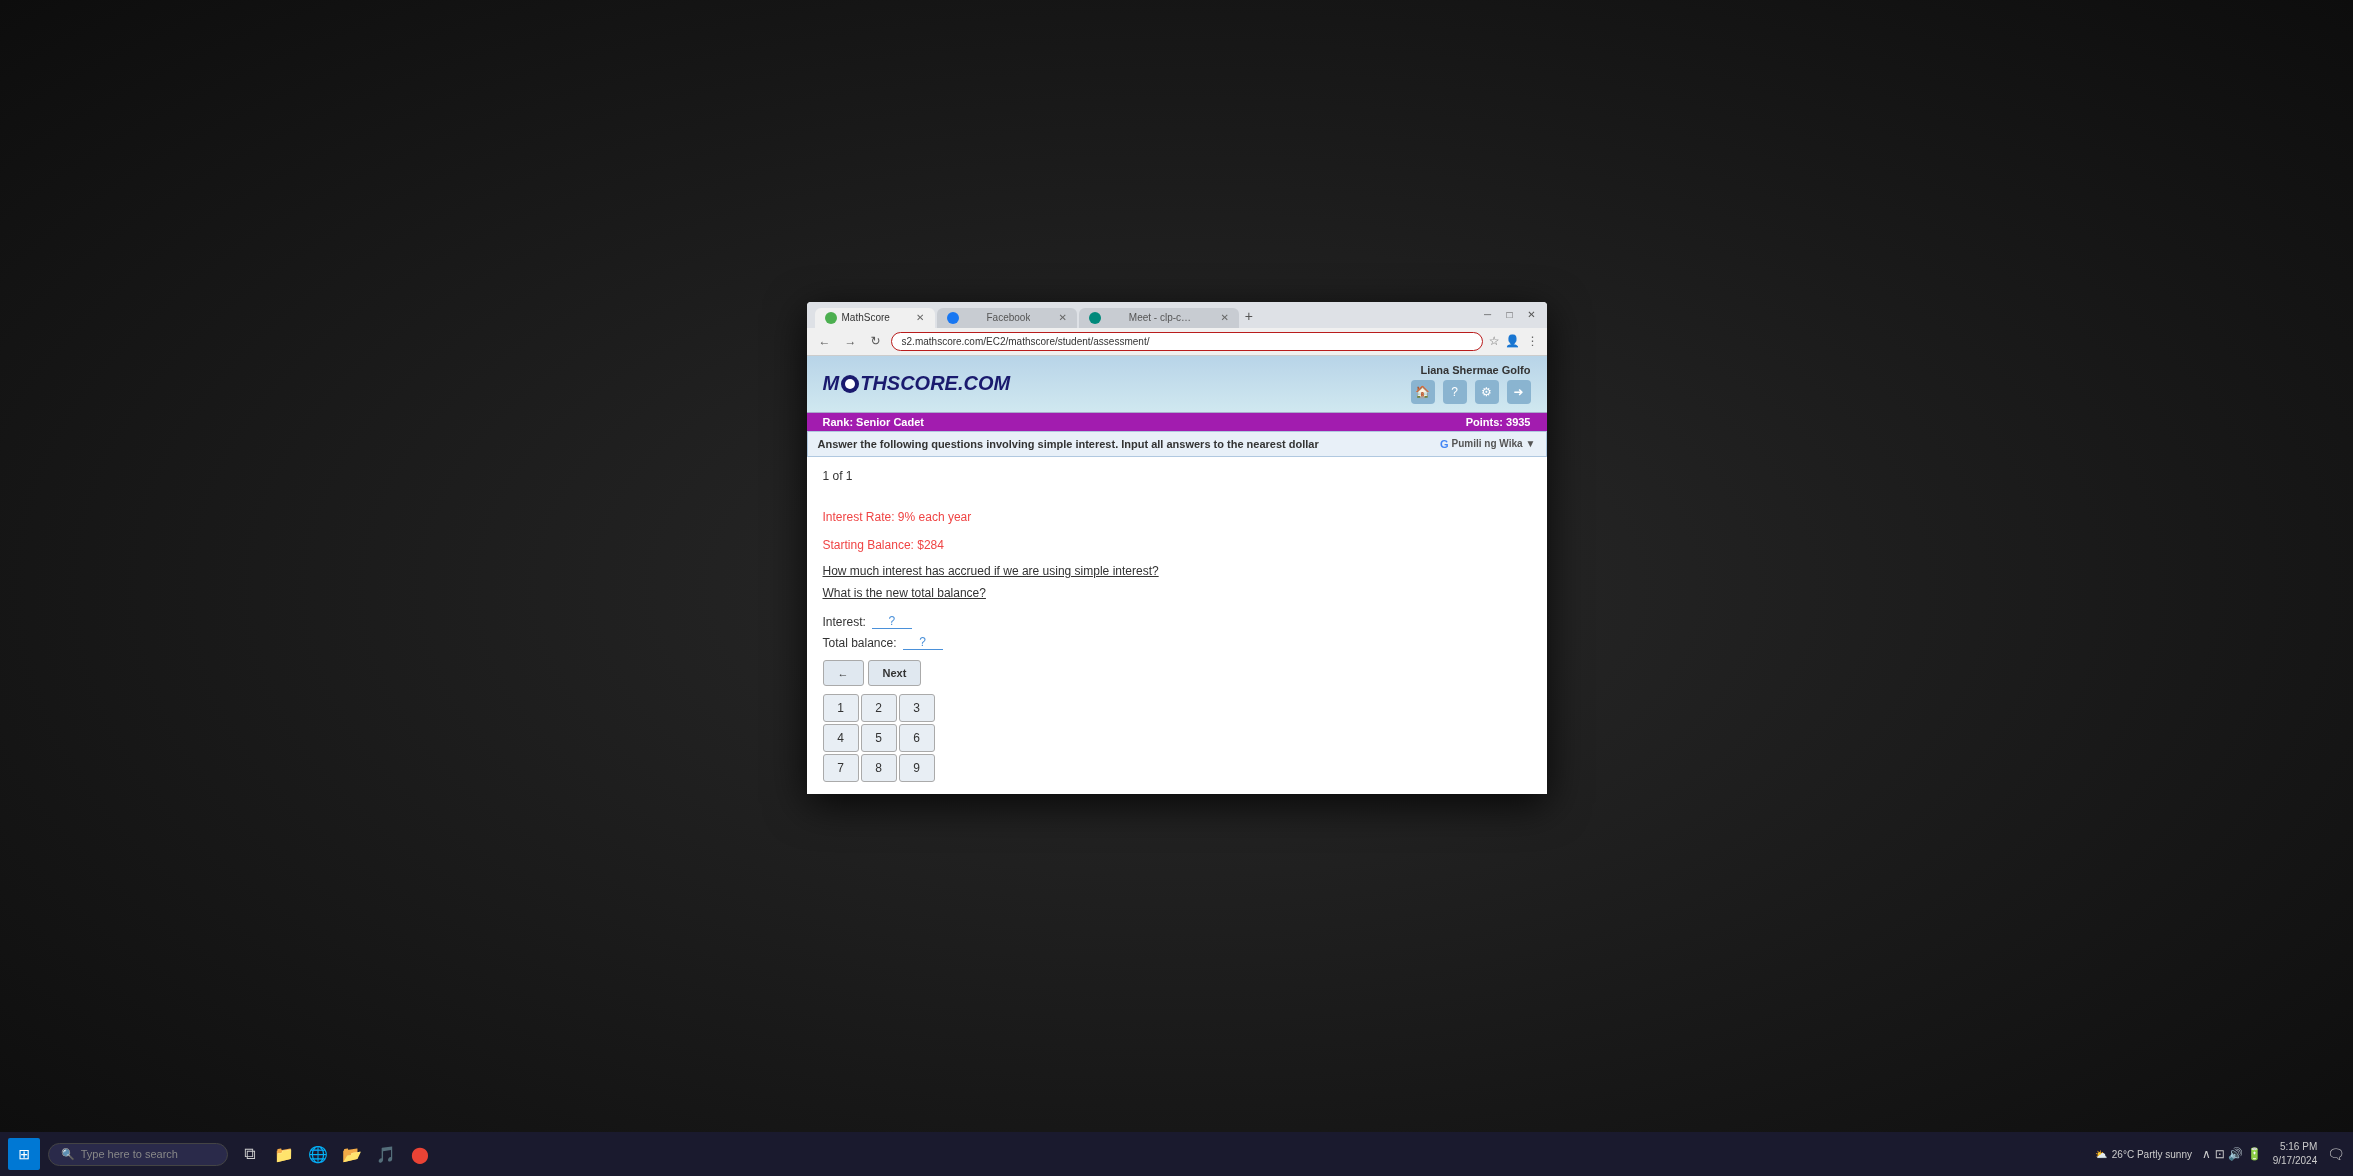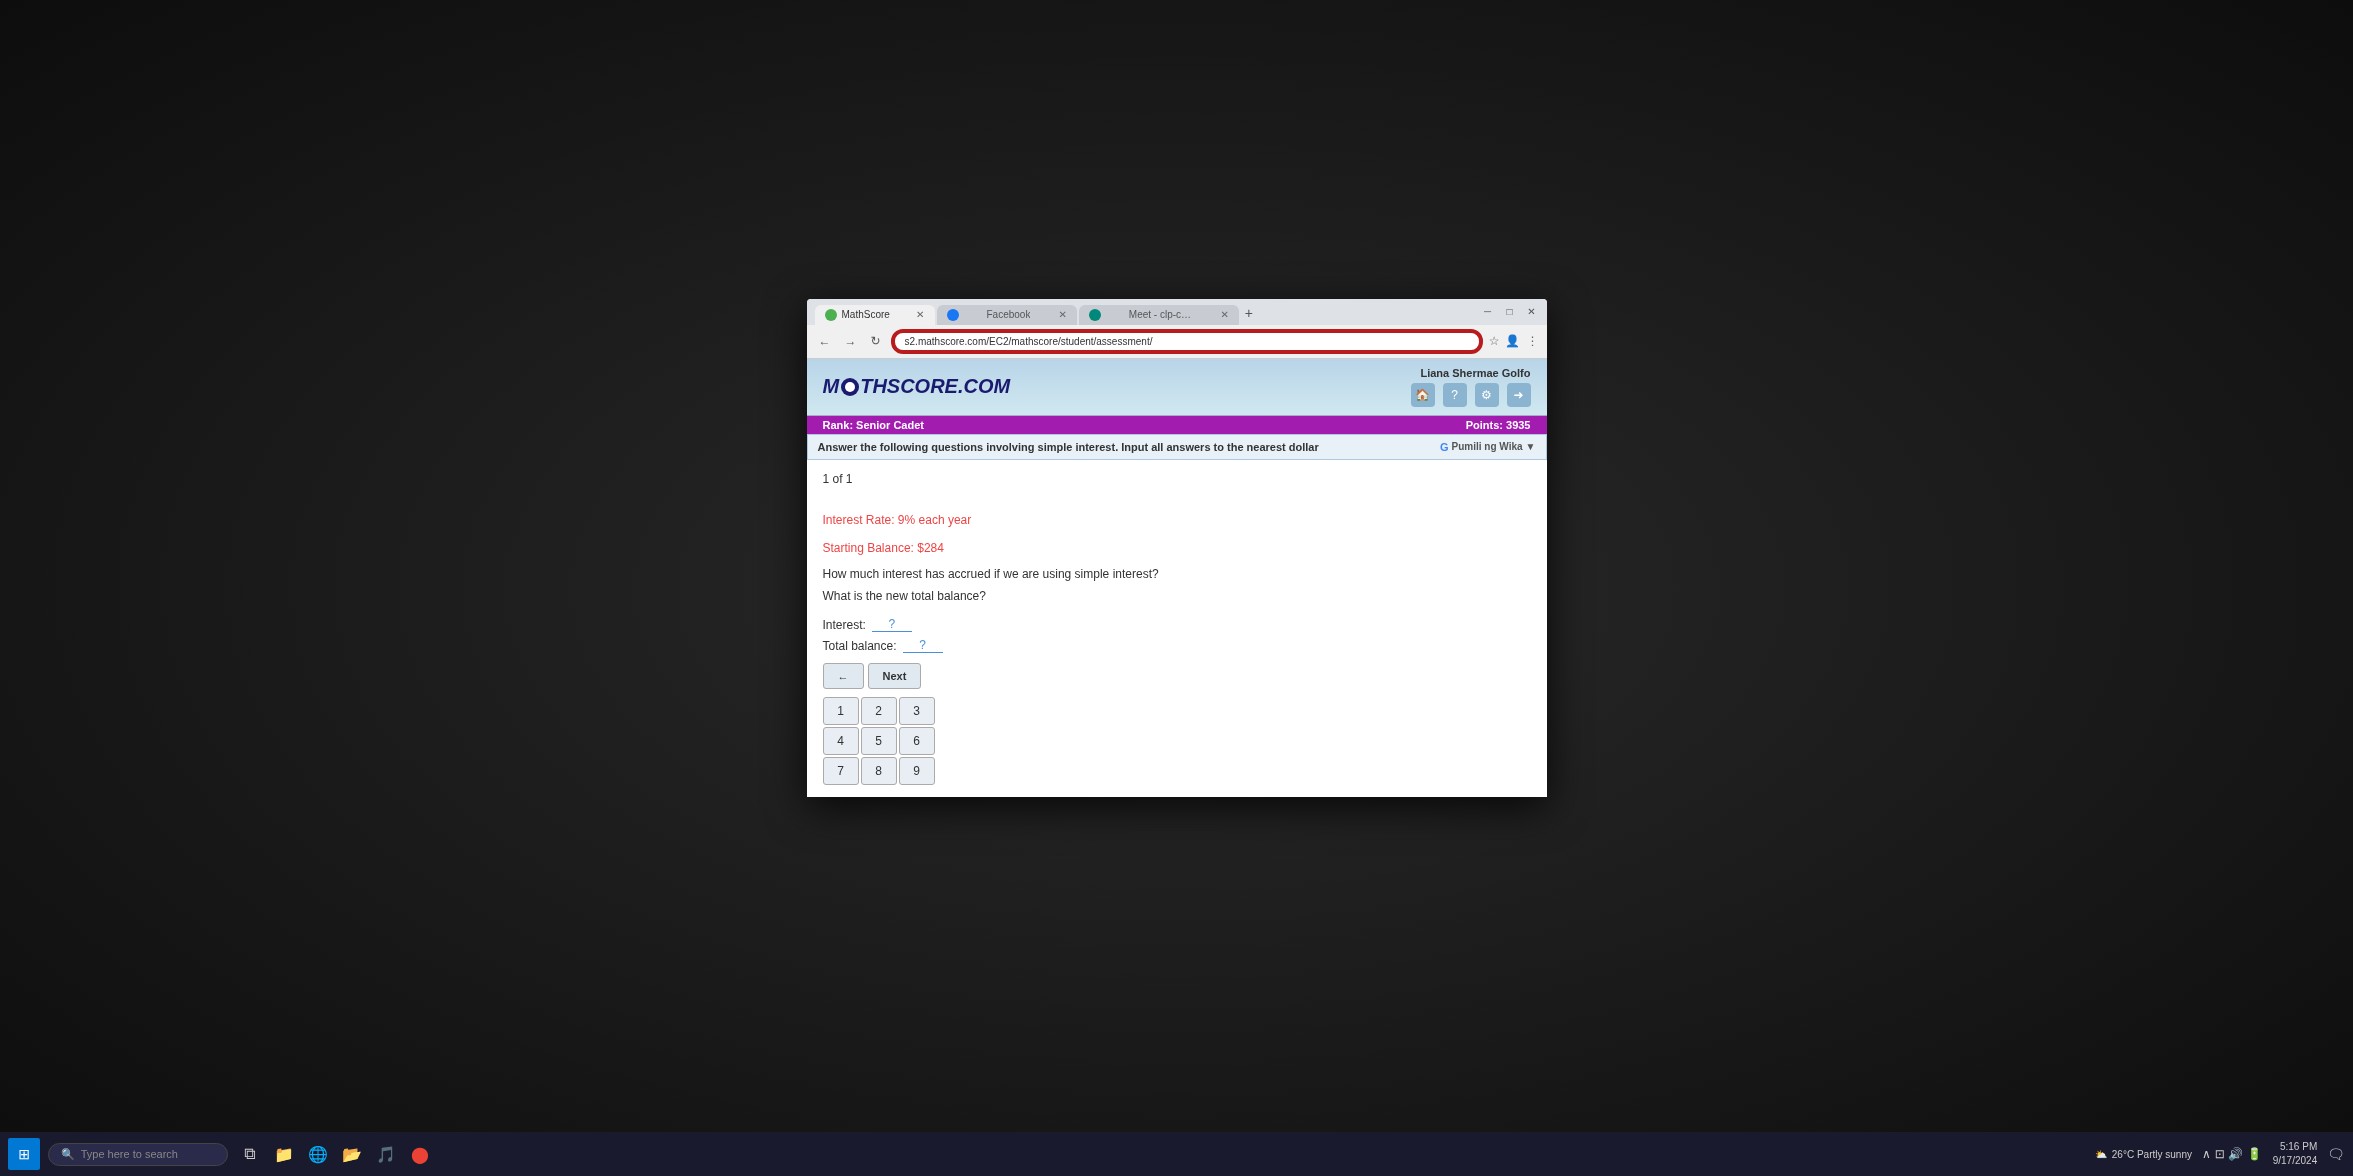--- a/index.html
+++ b/index.html
@@ -122,21 +122,21 @@
       background: none;
       border: none;
       font-size: 12px;
       color: #555;
       cursor: pointer;
       padding: 2px 4px;
     }
     .address-input {
       flex: 1;
       background: white;
-      border: 4px solid #b91c1c;
+      border: 1px solid #b91c1c;
       border-radius: 12px;
       padding: 3px 10px;
       font-size: 10px;
       color: #333;
       outline: none;
     }
     .address-icons {
       display: flex;
       gap: 6px;
       align-items: center;
@@ -266,20 +266,21 @@
       color: #ef4444;
       line-height: 1.8;
       margin-bottom: 6px;
     }
 
     .question-text {
       font-size: 12px;
       color: #333;
       margin-top: 8px;
       margin-bottom: 4px;
+      text-decoration: underline;
     }
 
     .answer-row {
       display: flex;
       align-items: center;
       gap: 6px;
       margin: 6px 0;
       font-size: 12px;
       color: #333;
     }

